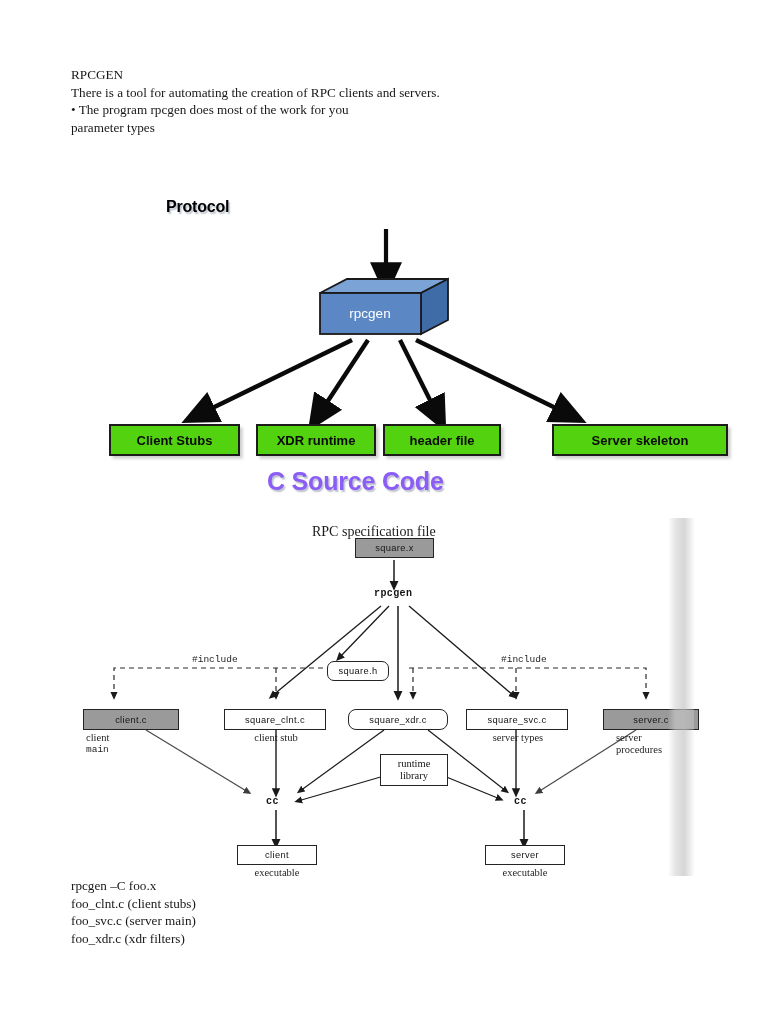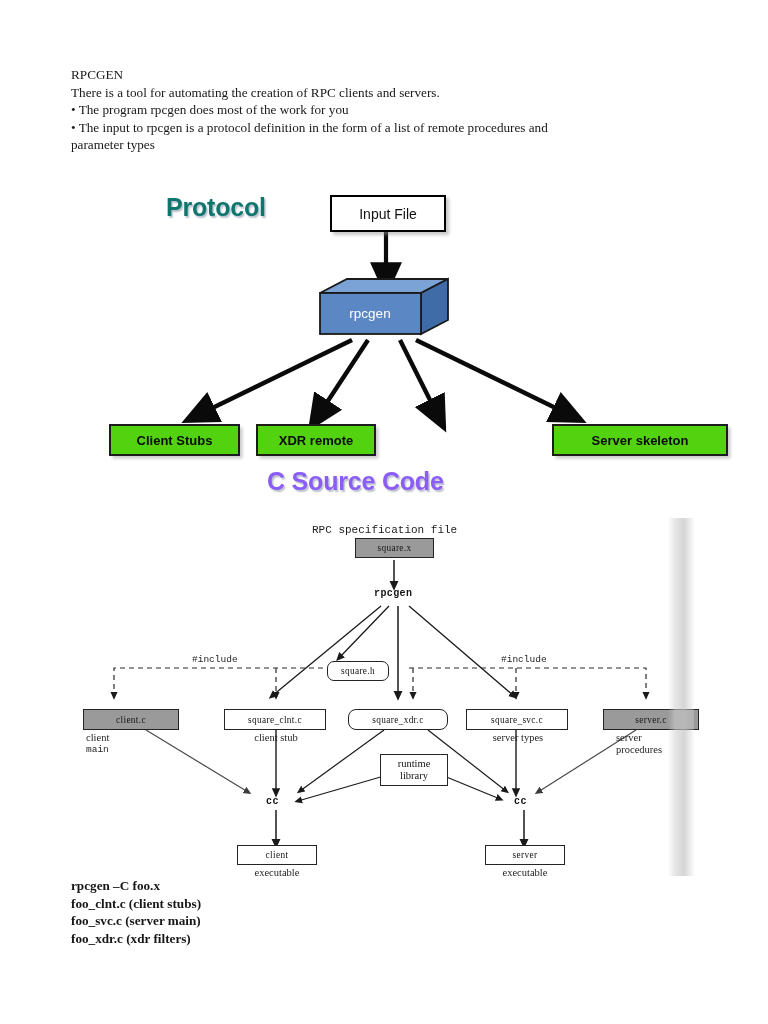--- a/index.html
+++ b/index.html
@@ -46,23 +46,23 @@
     position: absolute;
     font-family: "Liberation Sans", sans-serif;
     font-weight: bold;
     color: #20427a;
     text-shadow: 1.5px 1.5px 1.5px rgba(130,140,160,0.55);
     letter-spacing: -0.2px;
   }
   #protocol-description {
     left: 166px;
     top: 10px;
-    font-size: 25px;
+    font-size: 16px;
     line-height: 30px;
-    color: #0f766e;
+    color: #000000;
   }
   #c-source-code {
     left: 267px;
     top: 285px;
     font-size: 25px;
     color: #8b5cf6;
   }
 
   .input-file-box {
     position: absolute;
@@ -125,22 +125,22 @@
     background: linear-gradient(to right,
         rgba(255,255,255,0) 0%,
         rgba(208,208,208,0.55) 28%,
         rgba(196,196,196,0.7) 62%,
         rgba(240,240,240,0.25) 100%);
     pointer-events: none;
   }
 
   .d2-text {
     position: absolute;
-    font-family: Liberation Mono, monospace;
-    font-size: 11px;
+    font-family: Liberation Serif, serif;
+    font-size: 14px;
     color: #1c1c1c;
     white-space: nowrap;
   }
   .d2-mono {
     position: absolute;
     font-family: "Liberation Mono", "DejaVu Sans Mono", monospace;
     font-size: 9.5px;
     color: #141414;
     white-space: nowrap;
     letter-spacing: 0.4px;
@@ -148,21 +148,21 @@
   .d2-bold { font-weight: bold; }
 
   .node-box {
     position: absolute;
     border: 1.3px solid #242424;
     background: #ffffff;
     box-sizing: border-box;
     display: flex;
     align-items: center;
     justify-content: center;
-    font-family: Liberation Serif, serif;
+    font-family: Liberation Sans, sans-serif;
     font-size: 9.3px;
     color: #131313;
     letter-spacing: 0.35px;
     white-space: nowrap;
   }
   .node-box.gray { background: #9a9a9a; color: #151515; }
   .node-box.plain-serif {
     font-family: "Liberation Serif", serif;
     font-size: 10.5px;
     letter-spacing: 0;
@@ -180,32 +180,30 @@
   }
 
   
   .listing {
     position: absolute;
     left: 71px;
     top: 877px;
     font-size: 13.2px;
     line-height: 17.5px;
     color: #17171a;
-    font-weight: bold;
   }
   .listing p { margin: 0; }
 </style>
 </head>
 <body>
 
 <div class="prose">
   <p>RPCGEN</p>
   <p>There is a tool for automating the creation of RPC clients and servers.</p>
   <p>• The program rpcgen does most of the work for you</p>
-  <p>• The input to rpcgen is a protocol definition in the form of a list of remote procedures and</p>
   <p>parameter types</p>
 </div>
 
 <div id="diagram-one">
 
   <svg viewBox="0 0 768 330">
     <defs>
       <marker id="d1arrow" markerWidth="9" markerHeight="9" refX="4.2" refY="4.2" orient="auto" markerUnits="strokeWidth">
         <path d="M0,0.4 L8.4,4.2 L0,8 z" fill="#0a0a0a"></path>
       </marker>
@@ -223,24 +221,24 @@
       <polygon points="421,111 448,97 448,138 421,152" fill="#3f6ba6" stroke="#1a1a1a" stroke-width="1.8"></polygon>
       <rect x="320" y="111" width="101" height="41" fill="#5b88c4" stroke="#1a1a1a" stroke-width="1.8"></rect>
     </g>
     <text x="370" y="136" text-anchor="middle" font-family="Liberation Sans, sans-serif" font-size="13.5" fill="#ffffff">rpcgen</text>
   </svg>
 
   <div id="protocol-description" class="d1-label">
     <div>Protocol</div>
   </div>
 
-  <div class="input-file-box">Input File</div>
 
   <div id="green-box-0" class="green-box">Client Stubs</div>
-  <div id="green-box-1" class="green-box">XDR remote</div>
+  <div id="green-box-1" class="green-box">XDR runtime</div>
+  <div id="green-box-2" class="green-box">header file</div>
   <div id="green-box-3" class="green-box">Server skeleton</div>
 
   <div id="c-source-code" class="d1-label">C Source Code</div>
 </div>
 
 <div id="diagram-two">
 
   <svg viewBox="0 0 618 358">
     <defs>
       <marker id="d2arrow" markerWidth="7" markerHeight="7" refX="3.4" refY="3.4" orient="auto" markerUnits="strokeWidth">

